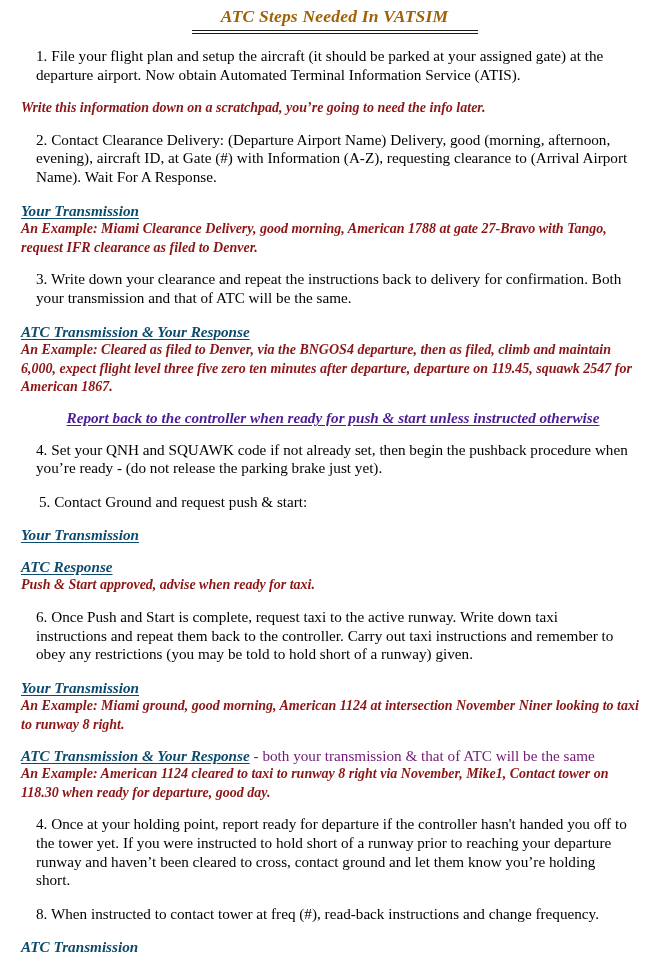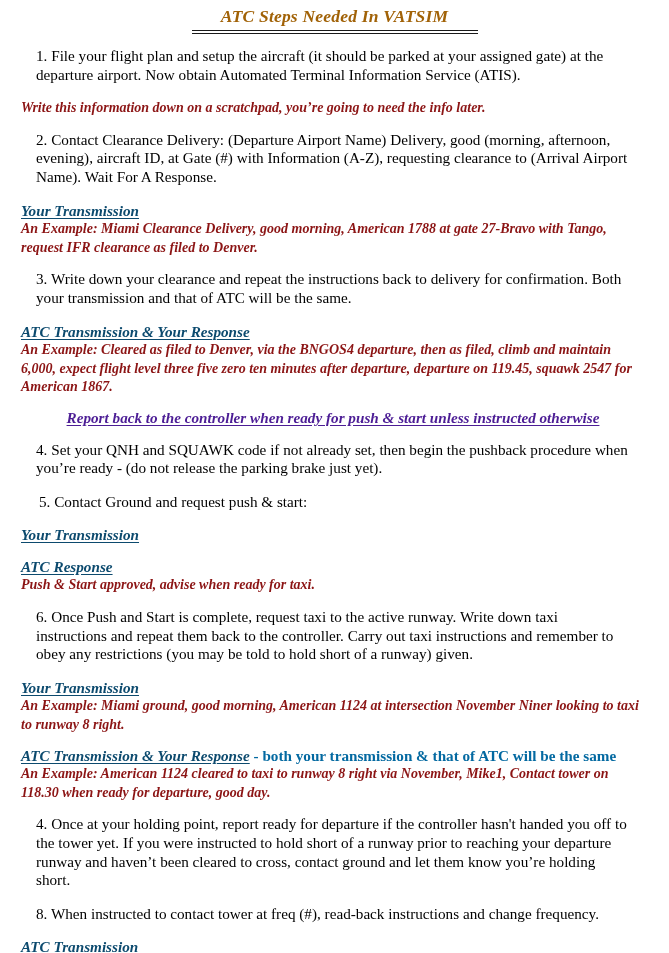--- a/index.html
+++ b/index.html
@@ -86,24 +86,24 @@
     text-align: left;
   }
   .subhead .label {
     font-weight: bold;
     font-style: italic;
     text-decoration: underline;
     text-underline-offset: 1.5px;
     color: #0c4a6e;
   }
   .subhead .trail {
-    font-weight: bold;
+    font-weight: normal;
     font-style: normal;
     text-decoration: none;
-    color: #0369a1;
+    color: #701a75;
   }
   .subhead.tight {
     margin-top: 12px;
   }
 
   
   .note-teal {
     margin: 12px 0 0 0;
     text-align: center;
     font-size: 15.2px;

